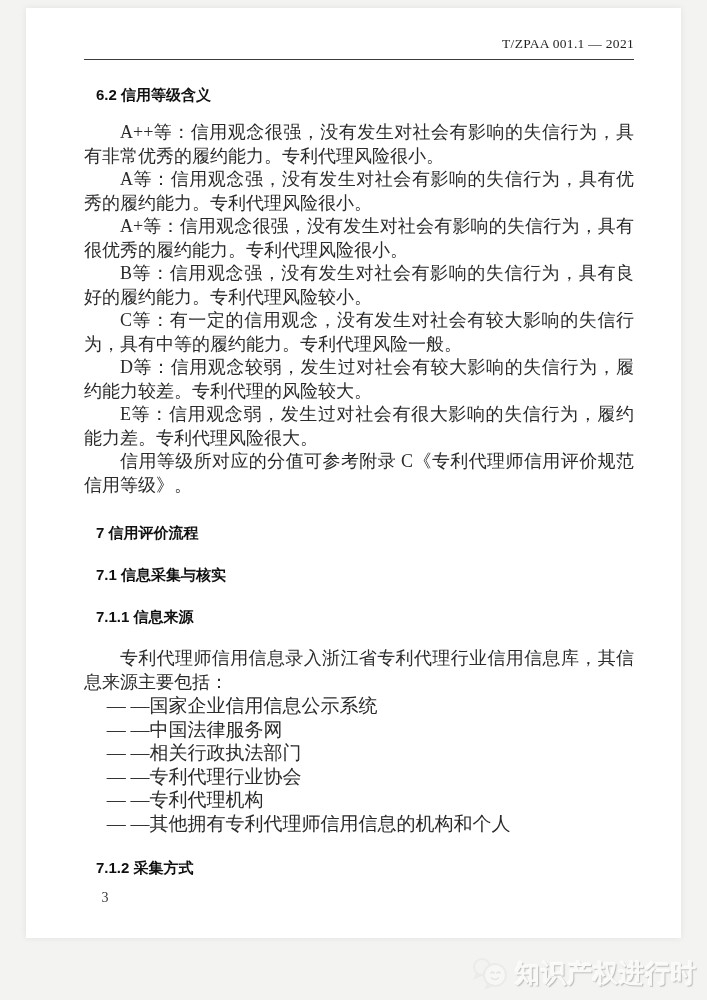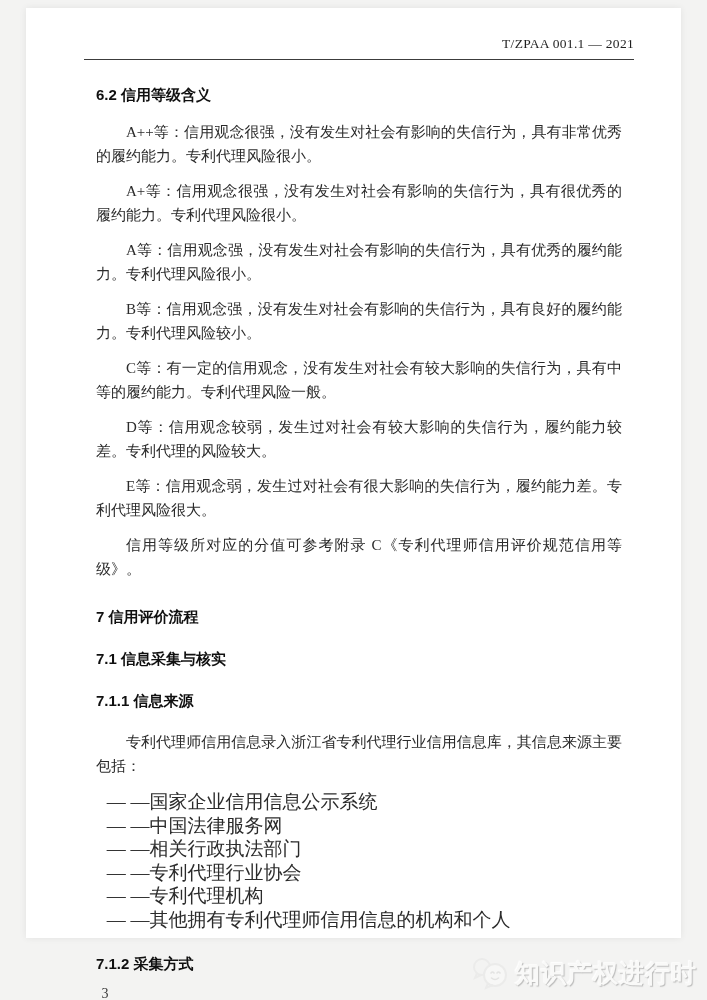--- a/index.html
+++ b/index.html
@@ -42,22 +42,22 @@
     font-size: 15px;
     color: #101010;
     margin: 12px;
   }
   .h62   { margin-top: 26px; }
   .h7    { margin-top: 27px; }
   .h71   { margin-top: 23px; }
   .h711  { margin-top: 23px; }
   .h712  { margin-top: 24px; }
   p.body-line {
-    margin: 12px;
-    font-size: 15px;
+    margin: 0;
+    font-size: 18px;
     line-height: 23.5px;
     color: #2b2b2b;
     text-align: justify;
   }
   p.rating { text-indent: 2em; }
   p.first-rating { margin-top: 16px; }
   p.note { text-indent: 2em; }
   p.intro { margin-top: 20px; text-indent: 2em; }
   p.bullet { margin: 0; padding-left: 1.2em; font-size: 19px; line-height: 23.5px; color: #2b2b2b; }
   .methods { margin-top: 18px; }
@@ -93,22 +93,22 @@
 
   <div class="page">
     <div class="inner">
 
       <div class="docnum">T/ZPAA 001.1 — 2021</div>
       <div class="rule"></div>
 
       <h2 class="h-sans h62">6.2 信用等级含义</h2>
 
       <p class="body-line rating first-rating">A++等：信用观念很强，没有发生对社会有影响的失信行为，具有非常优秀的履约能力。专利代理风险很小。</p>
+      <p class="body-line rating">A等：信用观念强，没有发生对社会有影响的失信行为，具有优秀的履约能力。专利代理风险很小。</p>
       <p class="body-line rating">A+等：信用观念很强，没有发生对社会有影响的失信行为，具有很优秀的履约能力。专利代理风险很小。</p>
-      <p class="body-line rating">A等：信用观念强，没有发生对社会有影响的失信行为，具有优秀的履约能力。专利代理风险很小。</p>
       <p class="body-line rating">B等：信用观念强，没有发生对社会有影响的失信行为，具有良好的履约能力。专利代理风险较小。</p>
       <p class="body-line rating">C等：有一定的信用观念，没有发生对社会有较大影响的失信行为，具有中等的履约能力。专利代理风险一般。</p>
       <p class="body-line rating">D等：信用观念较弱，发生过对社会有较大影响的失信行为，履约能力较差。专利代理的风险较大。</p>
       <p class="body-line rating">E等：信用观念弱，发生过对社会有很大影响的失信行为，履约能力差。专利代理风险很大。</p>
       <p class="body-line note">信用等级所对应的分值可参考附录 C《专利代理师信用评价规范信用等级》。</p>
 
       <h2 class="h-sans h7">7 信用评价流程</h2>
       <h3 class="h-sans h71">7.1 信息采集与核实</h3>
       <h4 class="h-sans h711">7.1.1 信息来源</h4>
 

